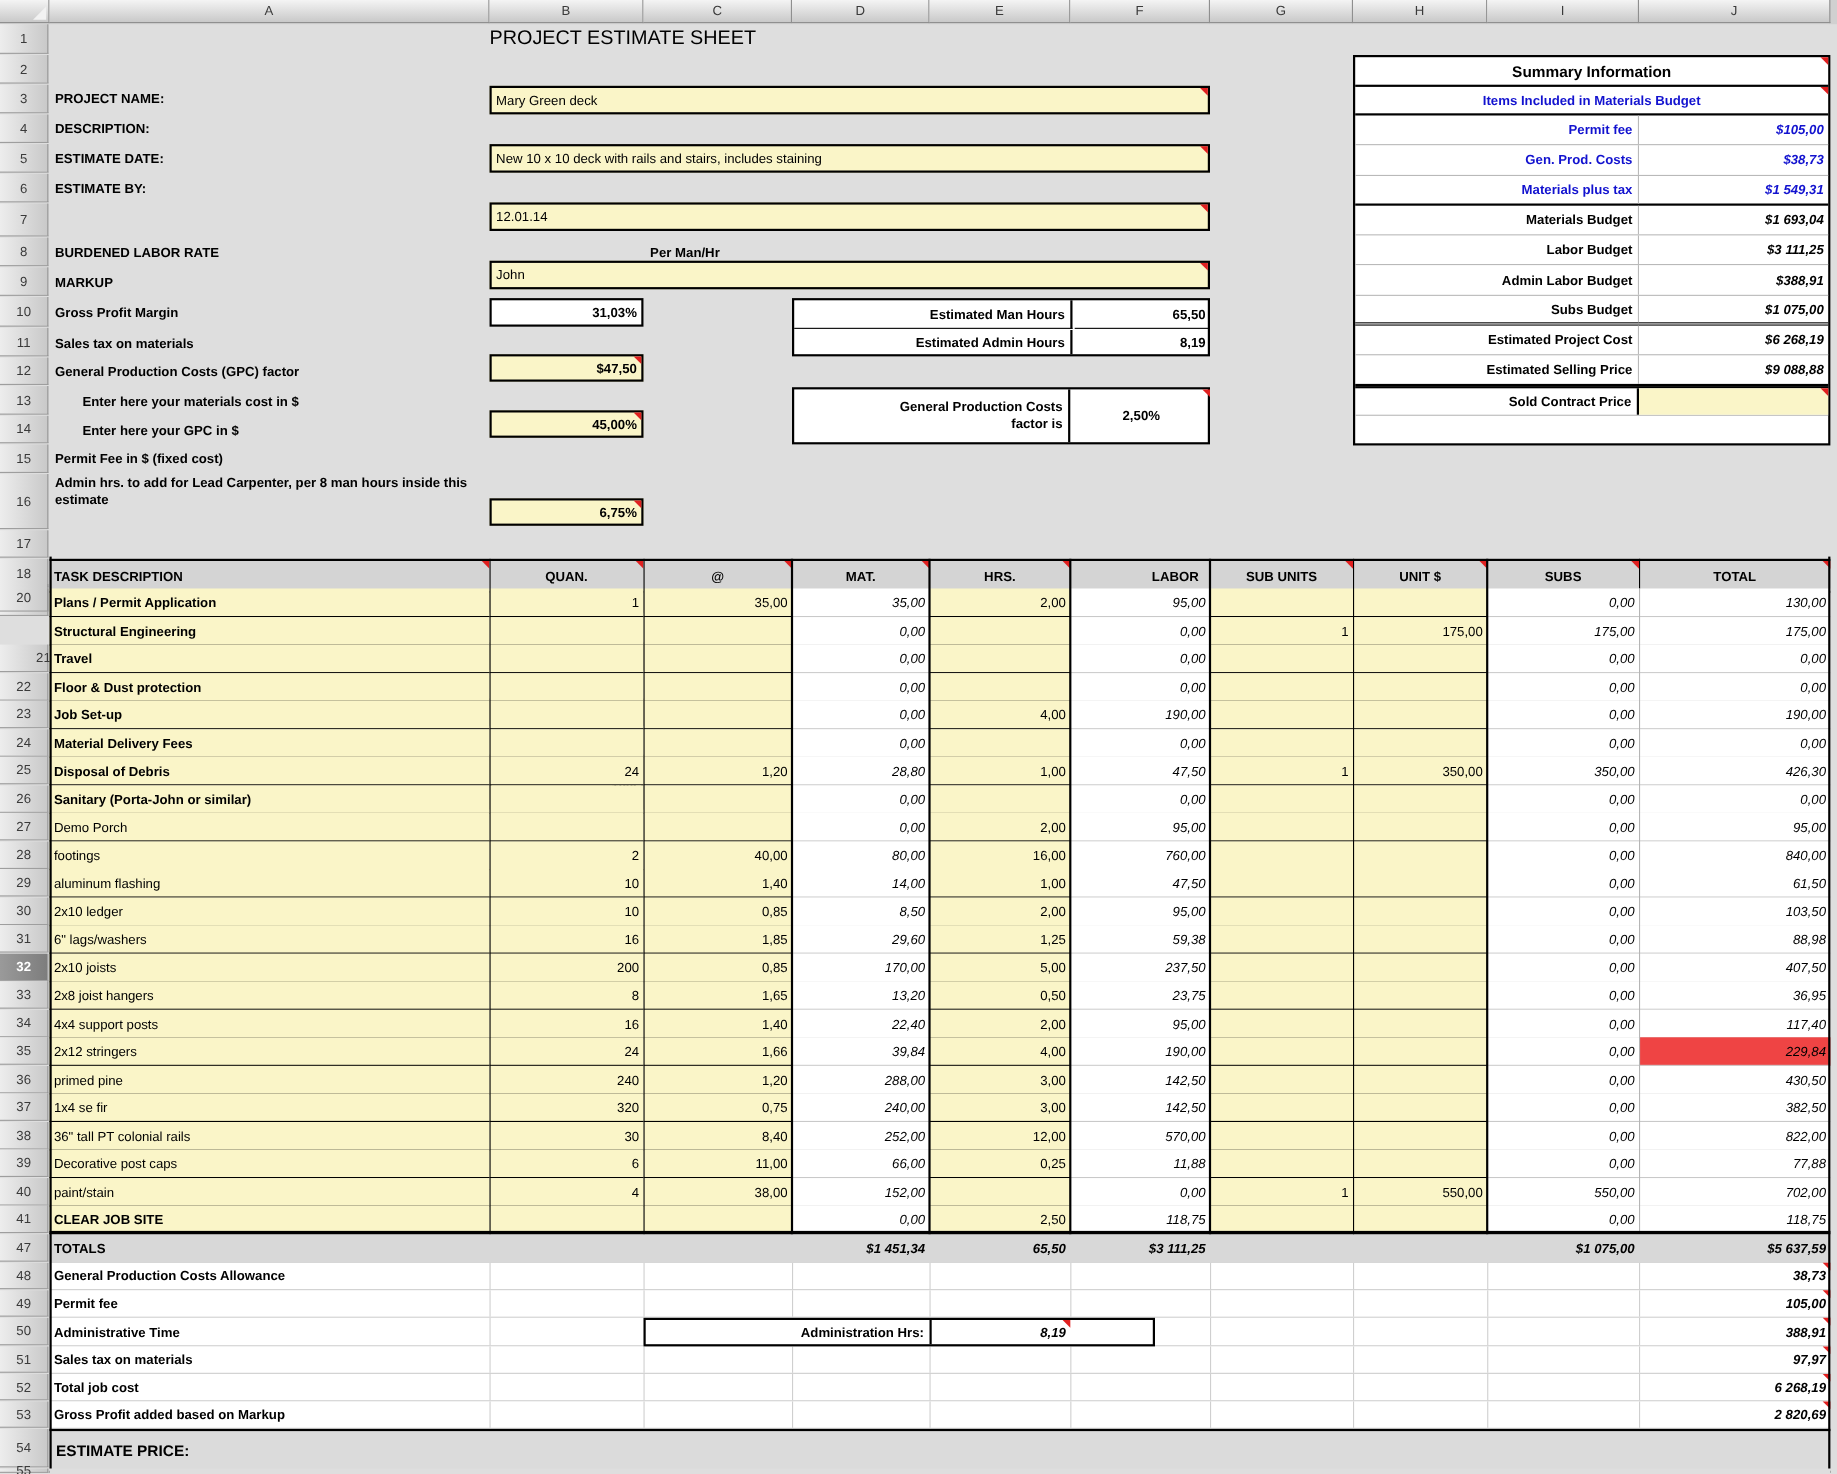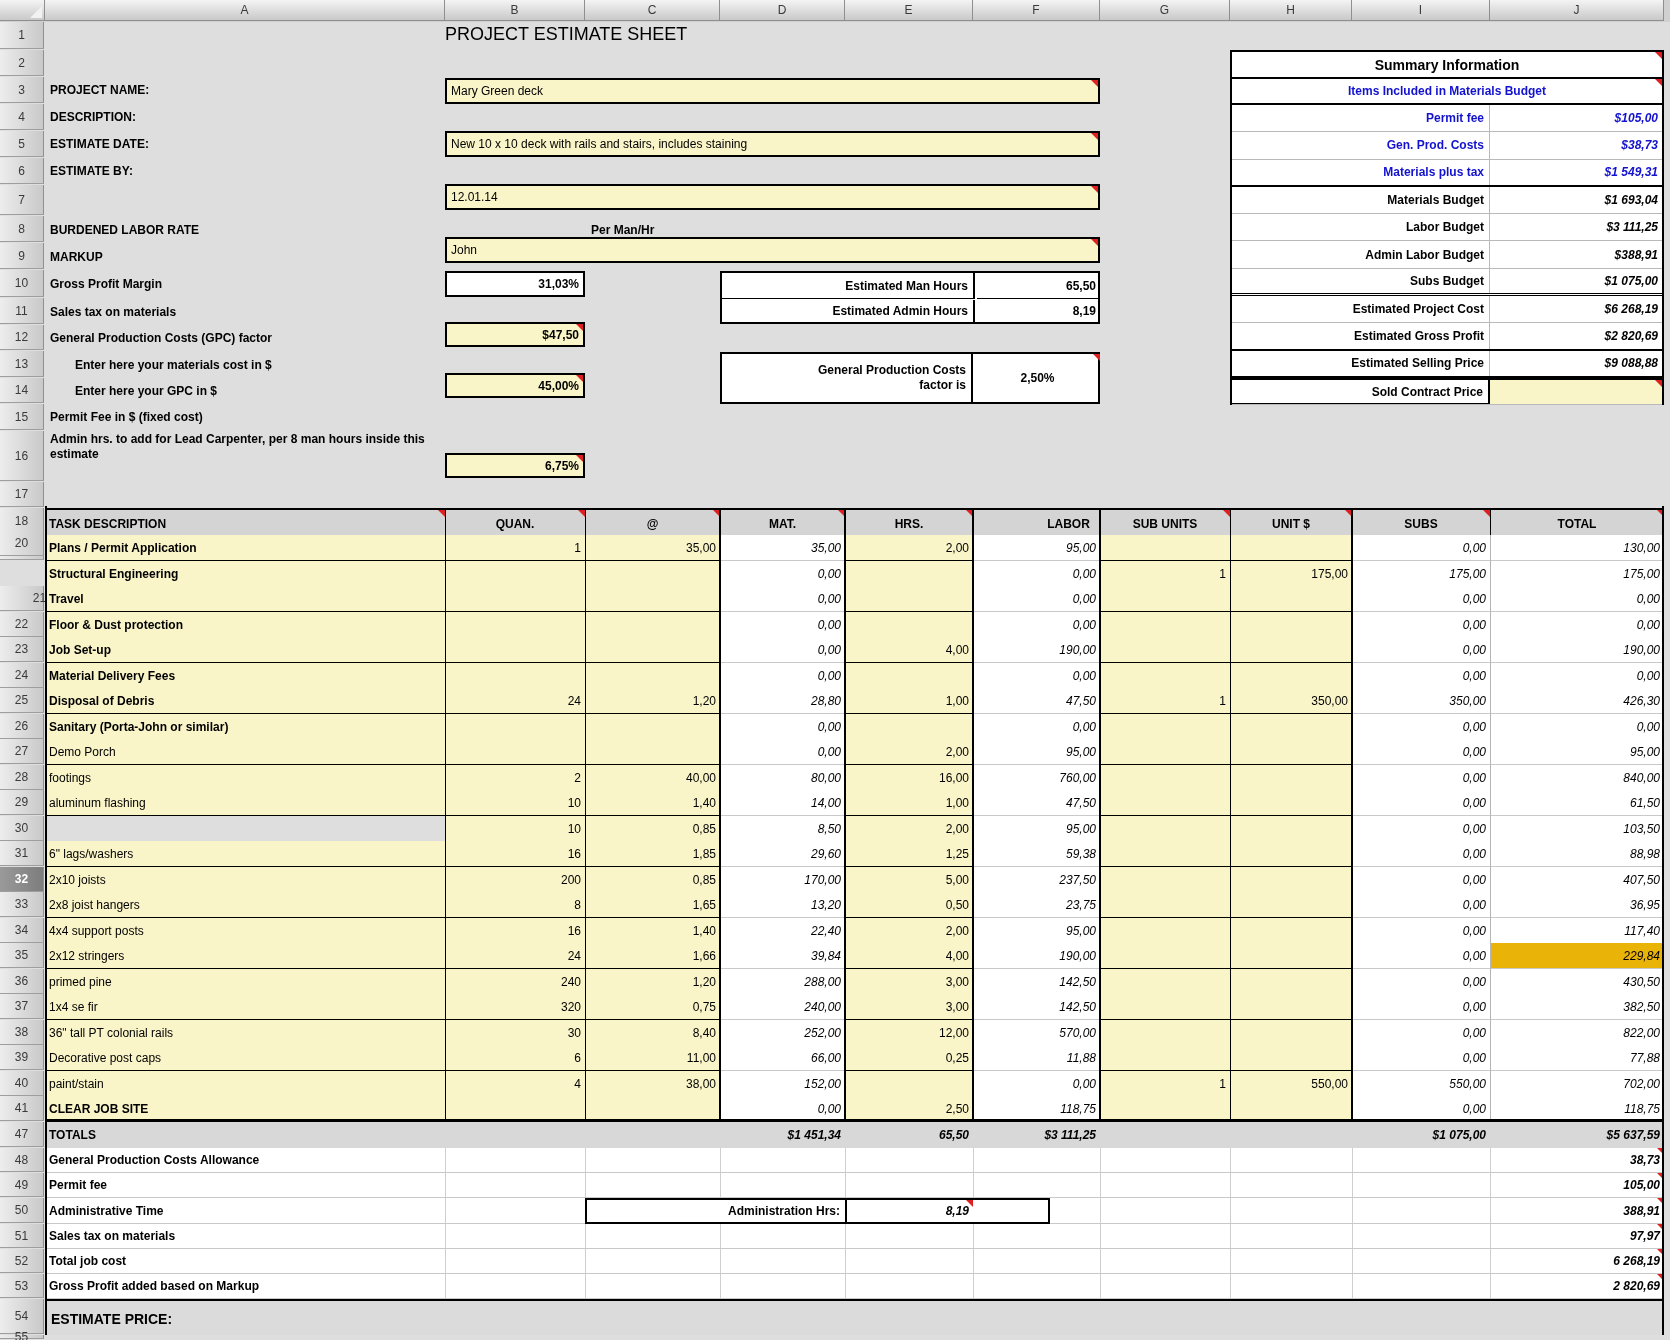--- a/index.html
+++ b/index.html
@@ -209,24 +209,20 @@
           </div>
           <div class="sumrow" style="height: 27.3px; border-bottom: 3px double rgb(0, 0, 0);">
             <div class="sumlab">Subs Budget</div>
             <div class="sumval">$1 075,00</div>
           </div>
           <div class="sumrow" style="height: 27.3px; justify-content: space-between;">
             <div class="sumlab">Estimated Project Cost</div>
             <div class="sumval">$6 268,19</div>
           </div>
           <div class="sumrow" style="height: 27.3px; border-bottom: 2px solid rgb(0, 0, 0);">
-            <div class="sumlab">Estimated Gross Profit</div>
-            <div class="sumval">$2 820,69</div>
-          </div>
-          <div class="sumrow" style="height: 27.3px; border-bottom: 2px solid rgb(0, 0, 0);">
             <div class="sumlab">Estimated Selling Price</div>
             <div class="sumval">$9 088,88</div>
           </div>
           <div class="sumrow" style="height: 27.3px; border-top: 2px solid rgb(0, 0, 0);">
             <div class="sumlab" style="border-right: 2px solid rgb(0, 0, 0);">Sold Contract Price</div>
             <div class="sumval yel ct"></div>
           </div>
         </div>
     </div>
 
@@ -371,20 +367,21 @@
           <div class="tc num" style="left: 540px; width: 135px; background: rgb(250, 245, 200); border-bottom: 1px solid rgb(0, 0, 0);">1,40</div>
           <div class="tc num ital" style="left: 675px; width: 125px; background: rgb(255, 255, 255); border-bottom: 1px solid rgb(201, 201, 201);">14,00</div>
           <div class="tc num" style="left: 800px; width: 128px; background: rgb(250, 245, 200); border-bottom: 1px solid rgb(0, 0, 0);">1,00</div>
           <div class="tc num ital" style="left: 928px; width: 127px; background: rgb(255, 255, 255); border-bottom: 1px solid rgb(201, 201, 201);">47,50</div>
           <div class="tc num" style="left: 1055px; width: 130px; background: rgb(250, 245, 200); border-bottom: 1px solid rgb(0, 0, 0);"></div>
           <div class="tc num" style="left: 1185px; width: 122px; background: rgb(250, 245, 200); border-bottom: 1px solid rgb(0, 0, 0);"></div>
           <div class="tc num ital" style="left: 1307px; width: 138px; background: rgb(255, 255, 255); border-bottom: 1px solid rgb(201, 201, 201);">0,00</div>
           <div class="tc num ital" style="left: 1445px; width: 174px; background: rgb(255, 255, 255); border-bottom: 1px solid rgb(201, 201, 201);">61,50</div>
         </div>
         <div class="trow" style="top: 794px; height: 26px;">
+          <div class="tc lft" style="left: 0px; width: 400px; background: rgb(250, 245, 200); border-bottom: 1px solid rgb(0, 0, 0);">2x10 ledger</div>
           <div class="tc num" style="left: 400px; width: 140px; background: rgb(250, 245, 200); border-bottom: 1px solid rgb(0, 0, 0);">10</div>
           <div class="tc num" style="left: 540px; width: 135px; background: rgb(250, 245, 200); border-bottom: 1px solid rgb(0, 0, 0);">0,85</div>
           <div class="tc num ital" style="left: 675px; width: 125px; background: rgb(255, 255, 255); border-bottom: 1px solid rgb(201, 201, 201);">8,50</div>
           <div class="tc num" style="left: 800px; width: 128px; background: rgb(250, 245, 200); border-bottom: 1px solid rgb(0, 0, 0);">2,00</div>
           <div class="tc num ital" style="left: 928px; width: 127px; background: rgb(255, 255, 255); border-bottom: 1px solid rgb(201, 201, 201);">95,00</div>
           <div class="tc num" style="left: 1055px; width: 130px; background: rgb(250, 245, 200); border-bottom: 1px solid rgb(0, 0, 0);"></div>
           <div class="tc num" style="left: 1185px; width: 122px; background: rgb(250, 245, 200); border-bottom: 1px solid rgb(0, 0, 0);"></div>
           <div class="tc num ital" style="left: 1307px; width: 138px; background: rgb(255, 255, 255); border-bottom: 1px solid rgb(201, 201, 201);">0,00</div>
           <div class="tc num ital" style="left: 1445px; width: 174px; background: rgb(255, 255, 255); border-bottom: 1px solid rgb(201, 201, 201);">103,50</div>
         </div>
@@ -439,21 +436,21 @@
         <div class="trow" style="top: 921px; height: 26px;">
           <div class="tc lft" style="left: 0px; width: 400px; background: rgb(250, 245, 200); border-bottom: 1px solid rgb(0, 0, 0);">2x12 stringers</div>
           <div class="tc num" style="left: 400px; width: 140px; background: rgb(250, 245, 200); border-bottom: 1px solid rgb(0, 0, 0);">24</div>
           <div class="tc num" style="left: 540px; width: 135px; background: rgb(250, 245, 200); border-bottom: 1px solid rgb(0, 0, 0);">1,66</div>
           <div class="tc num ital" style="left: 675px; width: 125px; background: rgb(255, 255, 255); border-bottom: 1px solid rgb(201, 201, 201);">39,84</div>
           <div class="tc num" style="left: 800px; width: 128px; background: rgb(250, 245, 200); border-bottom: 1px solid rgb(0, 0, 0);">4,00</div>
           <div class="tc num ital" style="left: 928px; width: 127px; background: rgb(255, 255, 255); border-bottom: 1px solid rgb(201, 201, 201);">190,00</div>
           <div class="tc num" style="left: 1055px; width: 130px; background: rgb(250, 245, 200); border-bottom: 1px solid rgb(0, 0, 0);"></div>
           <div class="tc num" style="left: 1185px; width: 122px; background: rgb(250, 245, 200); border-bottom: 1px solid rgb(0, 0, 0);"></div>
           <div class="tc num ital" style="left: 1307px; width: 138px; background: rgb(255, 255, 255); border-bottom: 1px solid rgb(201, 201, 201);">0,00</div>
-          <div class="tc num ital" style="left: 1445px; width: 174px; background: #eab308; border-bottom: 1px solid rgb(201, 201, 201);">229,84</div>
+          <div class="tc num ital" style="left: 1445px; width: 174px; background: #ef4444; border-bottom: 1px solid rgb(201, 201, 201);">229,84</div>
         </div>
         <div class="trow" style="top: 947px; height: 26px;">
           <div class="tc lft" style="left: 0px; width: 400px; background: rgb(250, 245, 200); border-bottom: 1px solid rgb(0, 0, 0);">primed pine</div>
           <div class="tc num" style="left: 400px; width: 140px; background: rgb(250, 245, 200); border-bottom: 1px solid rgb(0, 0, 0);">240</div>
           <div class="tc num" style="left: 540px; width: 135px; background: rgb(250, 245, 200); border-bottom: 1px solid rgb(0, 0, 0);">1,20</div>
           <div class="tc num ital" style="left: 675px; width: 125px; background: rgb(255, 255, 255); border-bottom: 1px solid rgb(201, 201, 201);">288,00</div>
           <div class="tc num" style="left: 800px; width: 128px; background: rgb(250, 245, 200); border-bottom: 1px solid rgb(0, 0, 0);">3,00</div>
           <div class="tc num ital" style="left: 928px; width: 127px; background: rgb(255, 255, 255); border-bottom: 1px solid rgb(201, 201, 201);">142,50</div>
           <div class="tc num" style="left: 1055px; width: 130px; background: rgb(250, 245, 200); border-bottom: 1px solid rgb(0, 0, 0);"></div>
           <div class="tc num" style="left: 1185px; width: 122px; background: rgb(250, 245, 200); border-bottom: 1px solid rgb(0, 0, 0);"></div>

